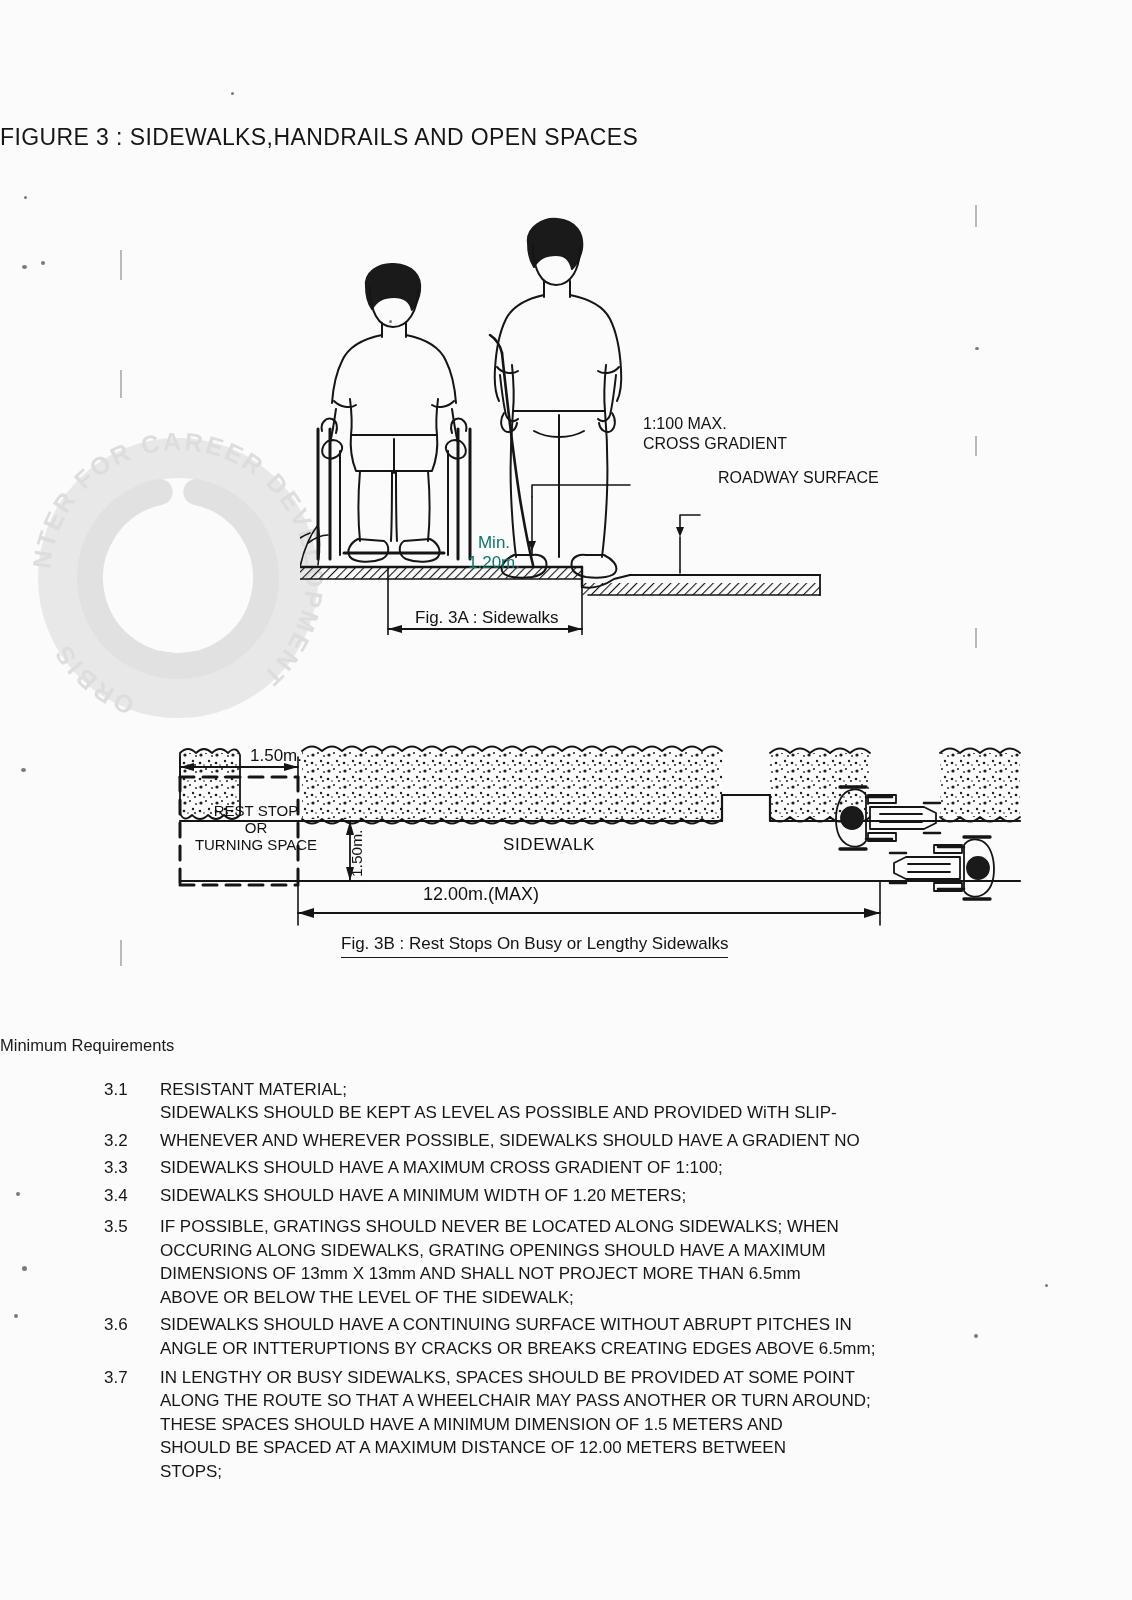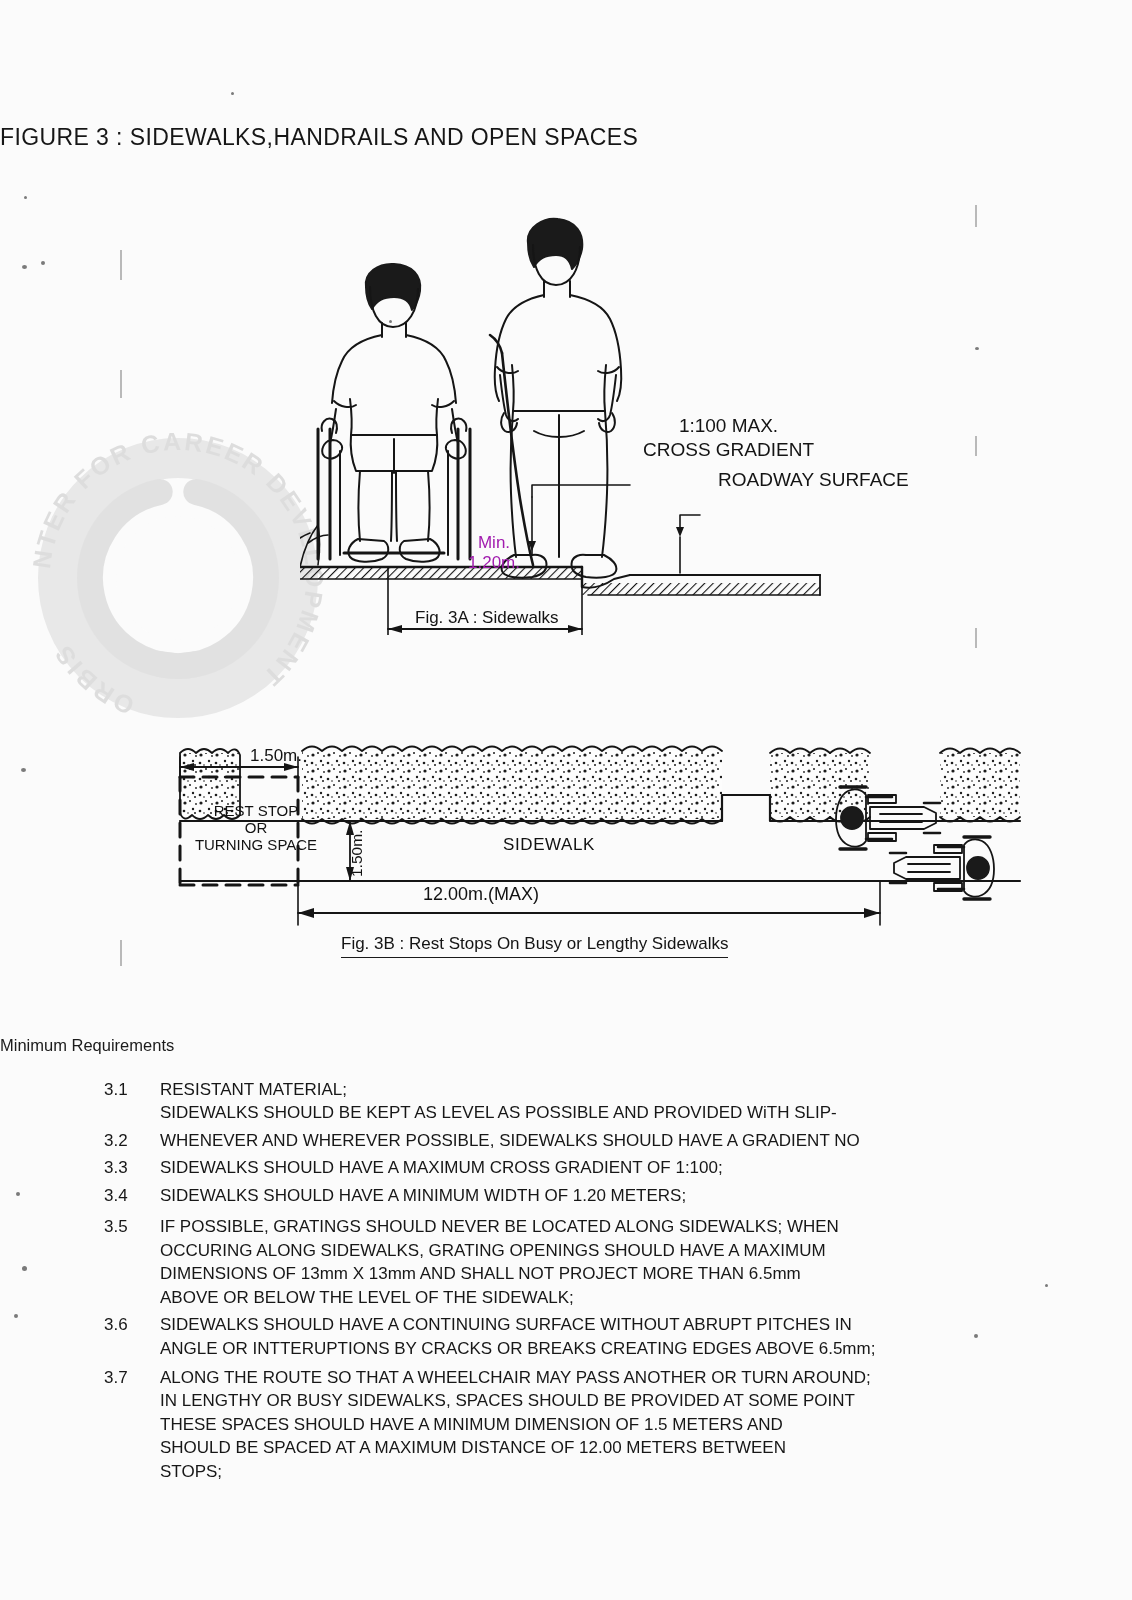--- a/index.html
+++ b/index.html
@@ -63,32 +63,31 @@
     position: absolute;
     left: 300px;
     top: 215px;
     width: 620px;
     height: 420px;
   }
   .fig3a svg, .fig3b svg { display: block; }
 
   .callout {
     position: absolute;
-    font-size: 19px;
+    font-size: 16px;
     color: #141414;
     white-space: nowrap;
     line-height: 1.25;
-    text-align: center;
   }
 
   .dim-text {
     position: absolute;
     font-size: 17px;
     text-align: center;
-    color: #a21caf;
+    color: #0f766e;
     line-height: 1.15;
     white-space: nowrap;
   }
 
   .fig-caption {
     position: absolute;
     font-size: 17px;
     color: #141414;
     white-space: nowrap;
   }
@@ -553,22 +552,22 @@
       <div class="req-num">3.6</div>
       <div class="req-body">
         <span class="ln">SIDEWALKS SHOULD HAVE A CONTINUING SURFACE WITHOUT ABRUPT PITCHES IN</span>
         <span class="ln">ANGLE OR INTTERUPTIONS BY CRACKS OR BREAKS CREATING EDGES ABOVE 6.5mm;</span>
       </div>
     </div>
 
     <div class="req-item" style="margin-top:6px;">
       <div class="req-num">3.7</div>
       <div class="req-body">
+        <span class="ln">IN LENGTHY OR BUSY SIDEWALKS, SPACES SHOULD BE PROVIDED AT SOME POINT</span>
         <span class="ln">ALONG THE ROUTE SO THAT A WHEELCHAIR MAY PASS ANOTHER OR TURN AROUND;</span>
-        <span class="ln">IN LENGTHY OR BUSY SIDEWALKS, SPACES SHOULD BE PROVIDED AT SOME POINT</span>
         <span class="ln">THESE SPACES SHOULD HAVE A MINIMUM DIMENSION OF 1.5 METERS AND</span>
         <span class="ln">SHOULD BE SPACED AT A MAXIMUM DISTANCE OF 12.00 METERS BETWEEN</span>
         <span class="ln">STOPS;</span>
       </div>
     </div>
 
   </div>
 
 </div>
 

